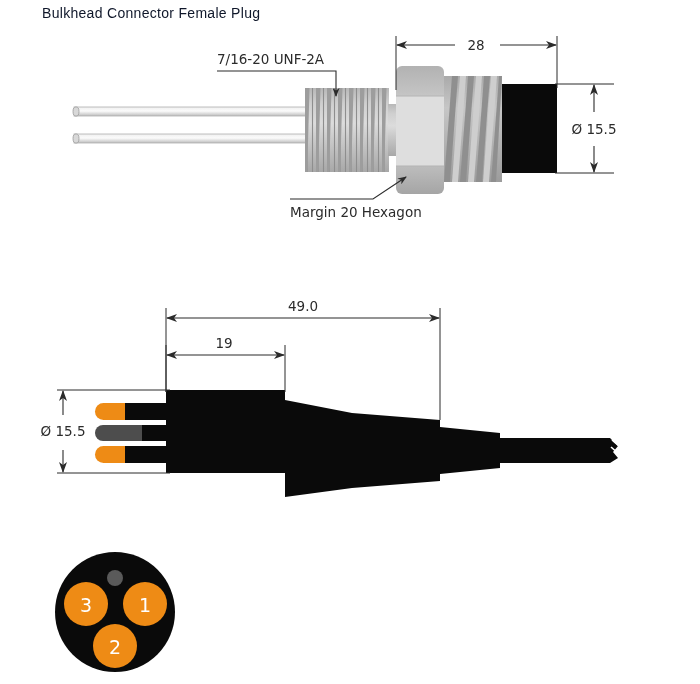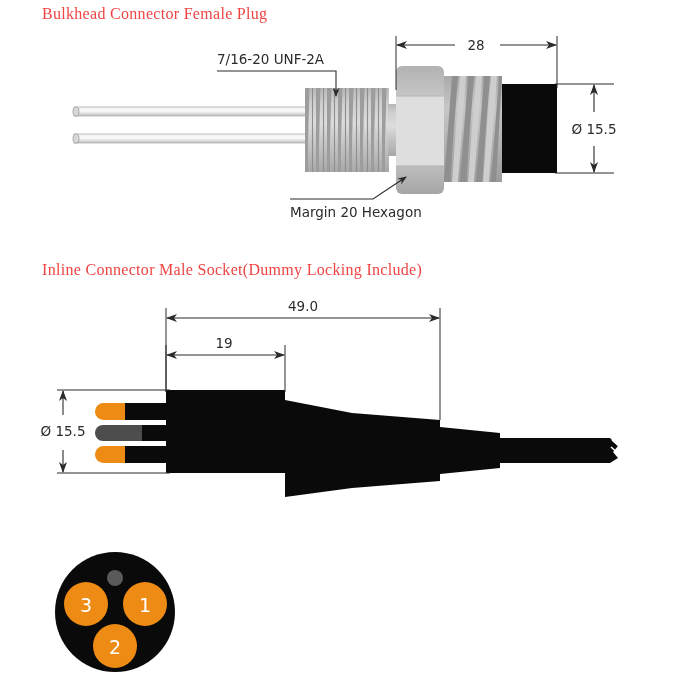--- a/index.html
+++ b/index.html
@@ -15,24 +15,24 @@
     overflow: hidden;
   }
   .page {
     position: absolute;
     left: 0; top: 0;
     width: 700px;
     height: 684px;
   }
   .section-title {
     position: absolute;
-    font-size: 16px;
+    font-size: 14px;
     letter-spacing: 0.3px;
-    color: #ef4444;
-    font-family: Liberation Serif, serif;
+    color: #0f172a;
+    font-family: Liberation Sans, sans-serif;
     white-space: nowrap;
   }
   #title-1 { left: 42px; top: 5px; }
   #title-2 { left: 42px; top: 261px; }
   #title-3 { left: 42px; top: 521px; }
 
   svg.drawing {
     position: absolute;
     left: 0;
     top: 0;
@@ -61,21 +61,20 @@
   .dim-line { stroke: #2b2b2b; stroke-width: 1.1; fill: none; }
   .lead-line { stroke: #2b2b2b; stroke-width: 1.1; fill: none; }
 </style>
 </head>
 <body>
 
 <div class="page">
 
   <div class="section-title" id="title-1">Bulkhead Connector Female Plug</div>
 
-  <div class="section-title" id="title-2">Inline Connector Male Socket(Dummy Locking Include)</div>
 
 
   <svg class="drawing" viewBox="0 0 700 684" xmlns="http://www.w3.org/2000/svg">
     <defs>
       <marker id="arrEnd" markerWidth="11" markerHeight="8" refX="10" refY="4" orient="auto" markerUnits="userSpaceOnUse">
         <path d="M0,0 L11,4 L0,8 L3,4 Z" fill="#2b2b2b"></path>
       </marker>
       <marker id="arrStart" markerWidth="11" markerHeight="8" refX="1" refY="4" orient="auto" markerUnits="userSpaceOnUse">
         <path d="M11,0 L0,4 L11,8 L8,4 Z" fill="#2b2b2b"></path>
       </marker>

